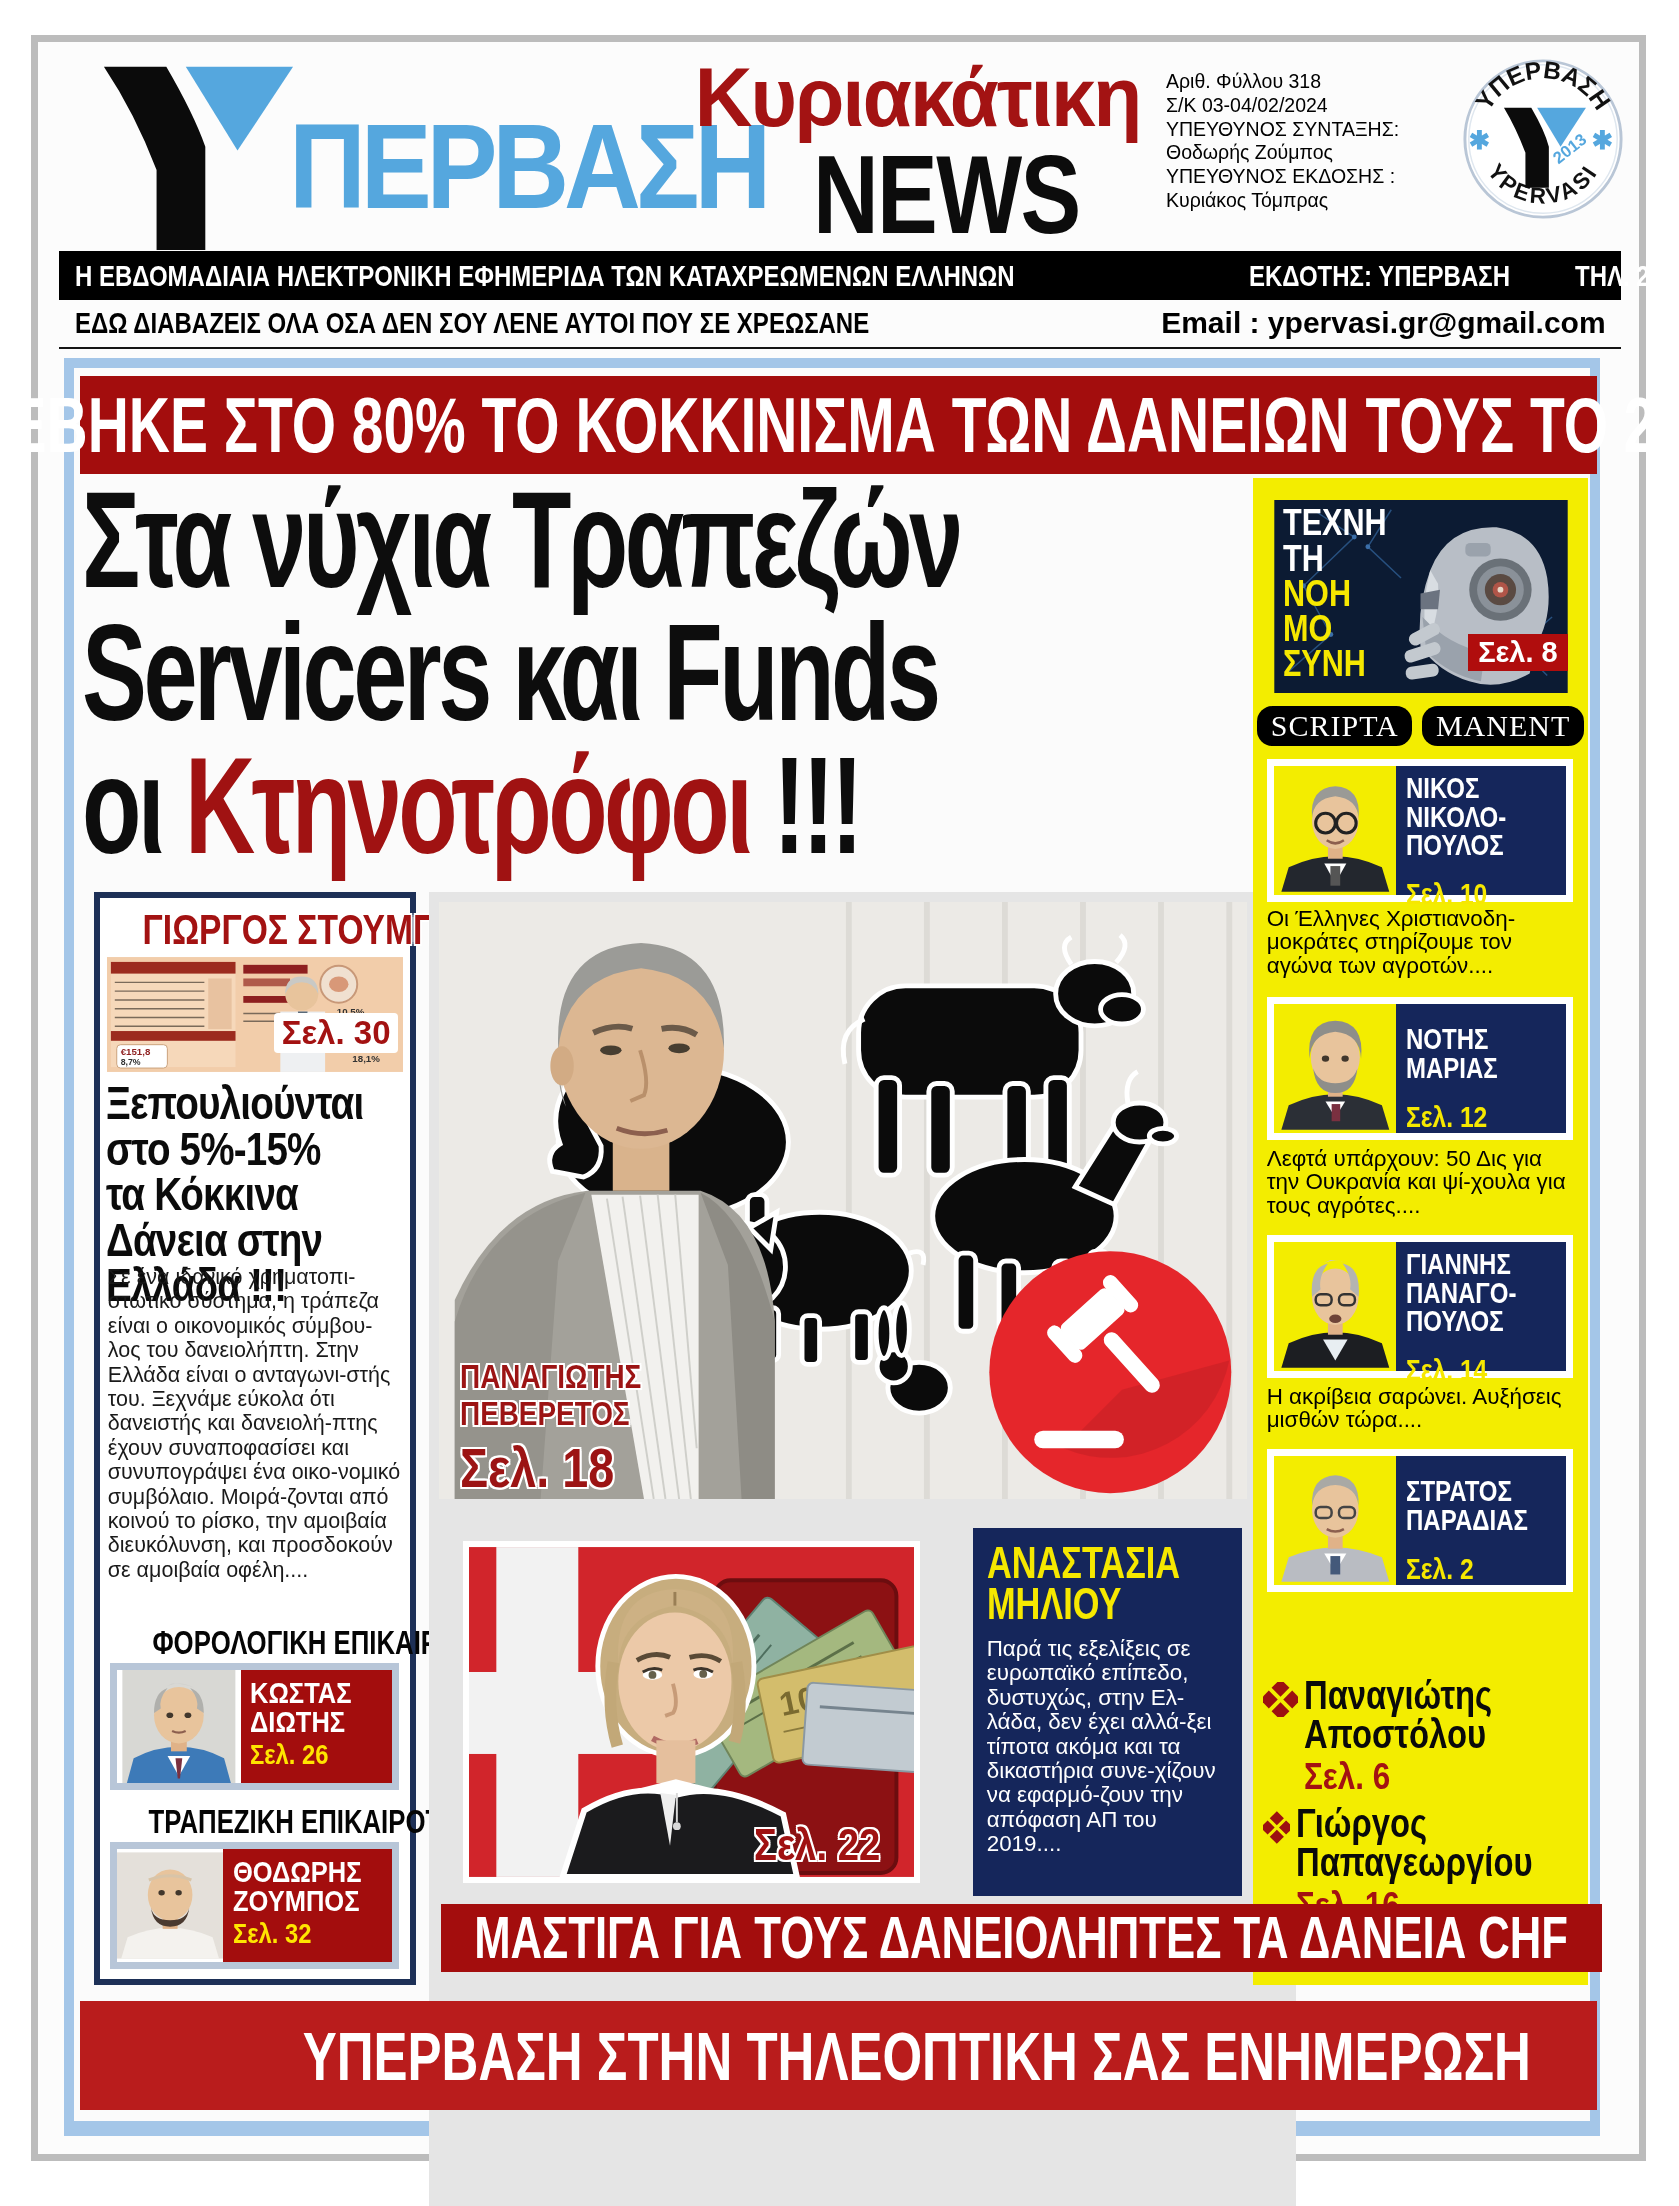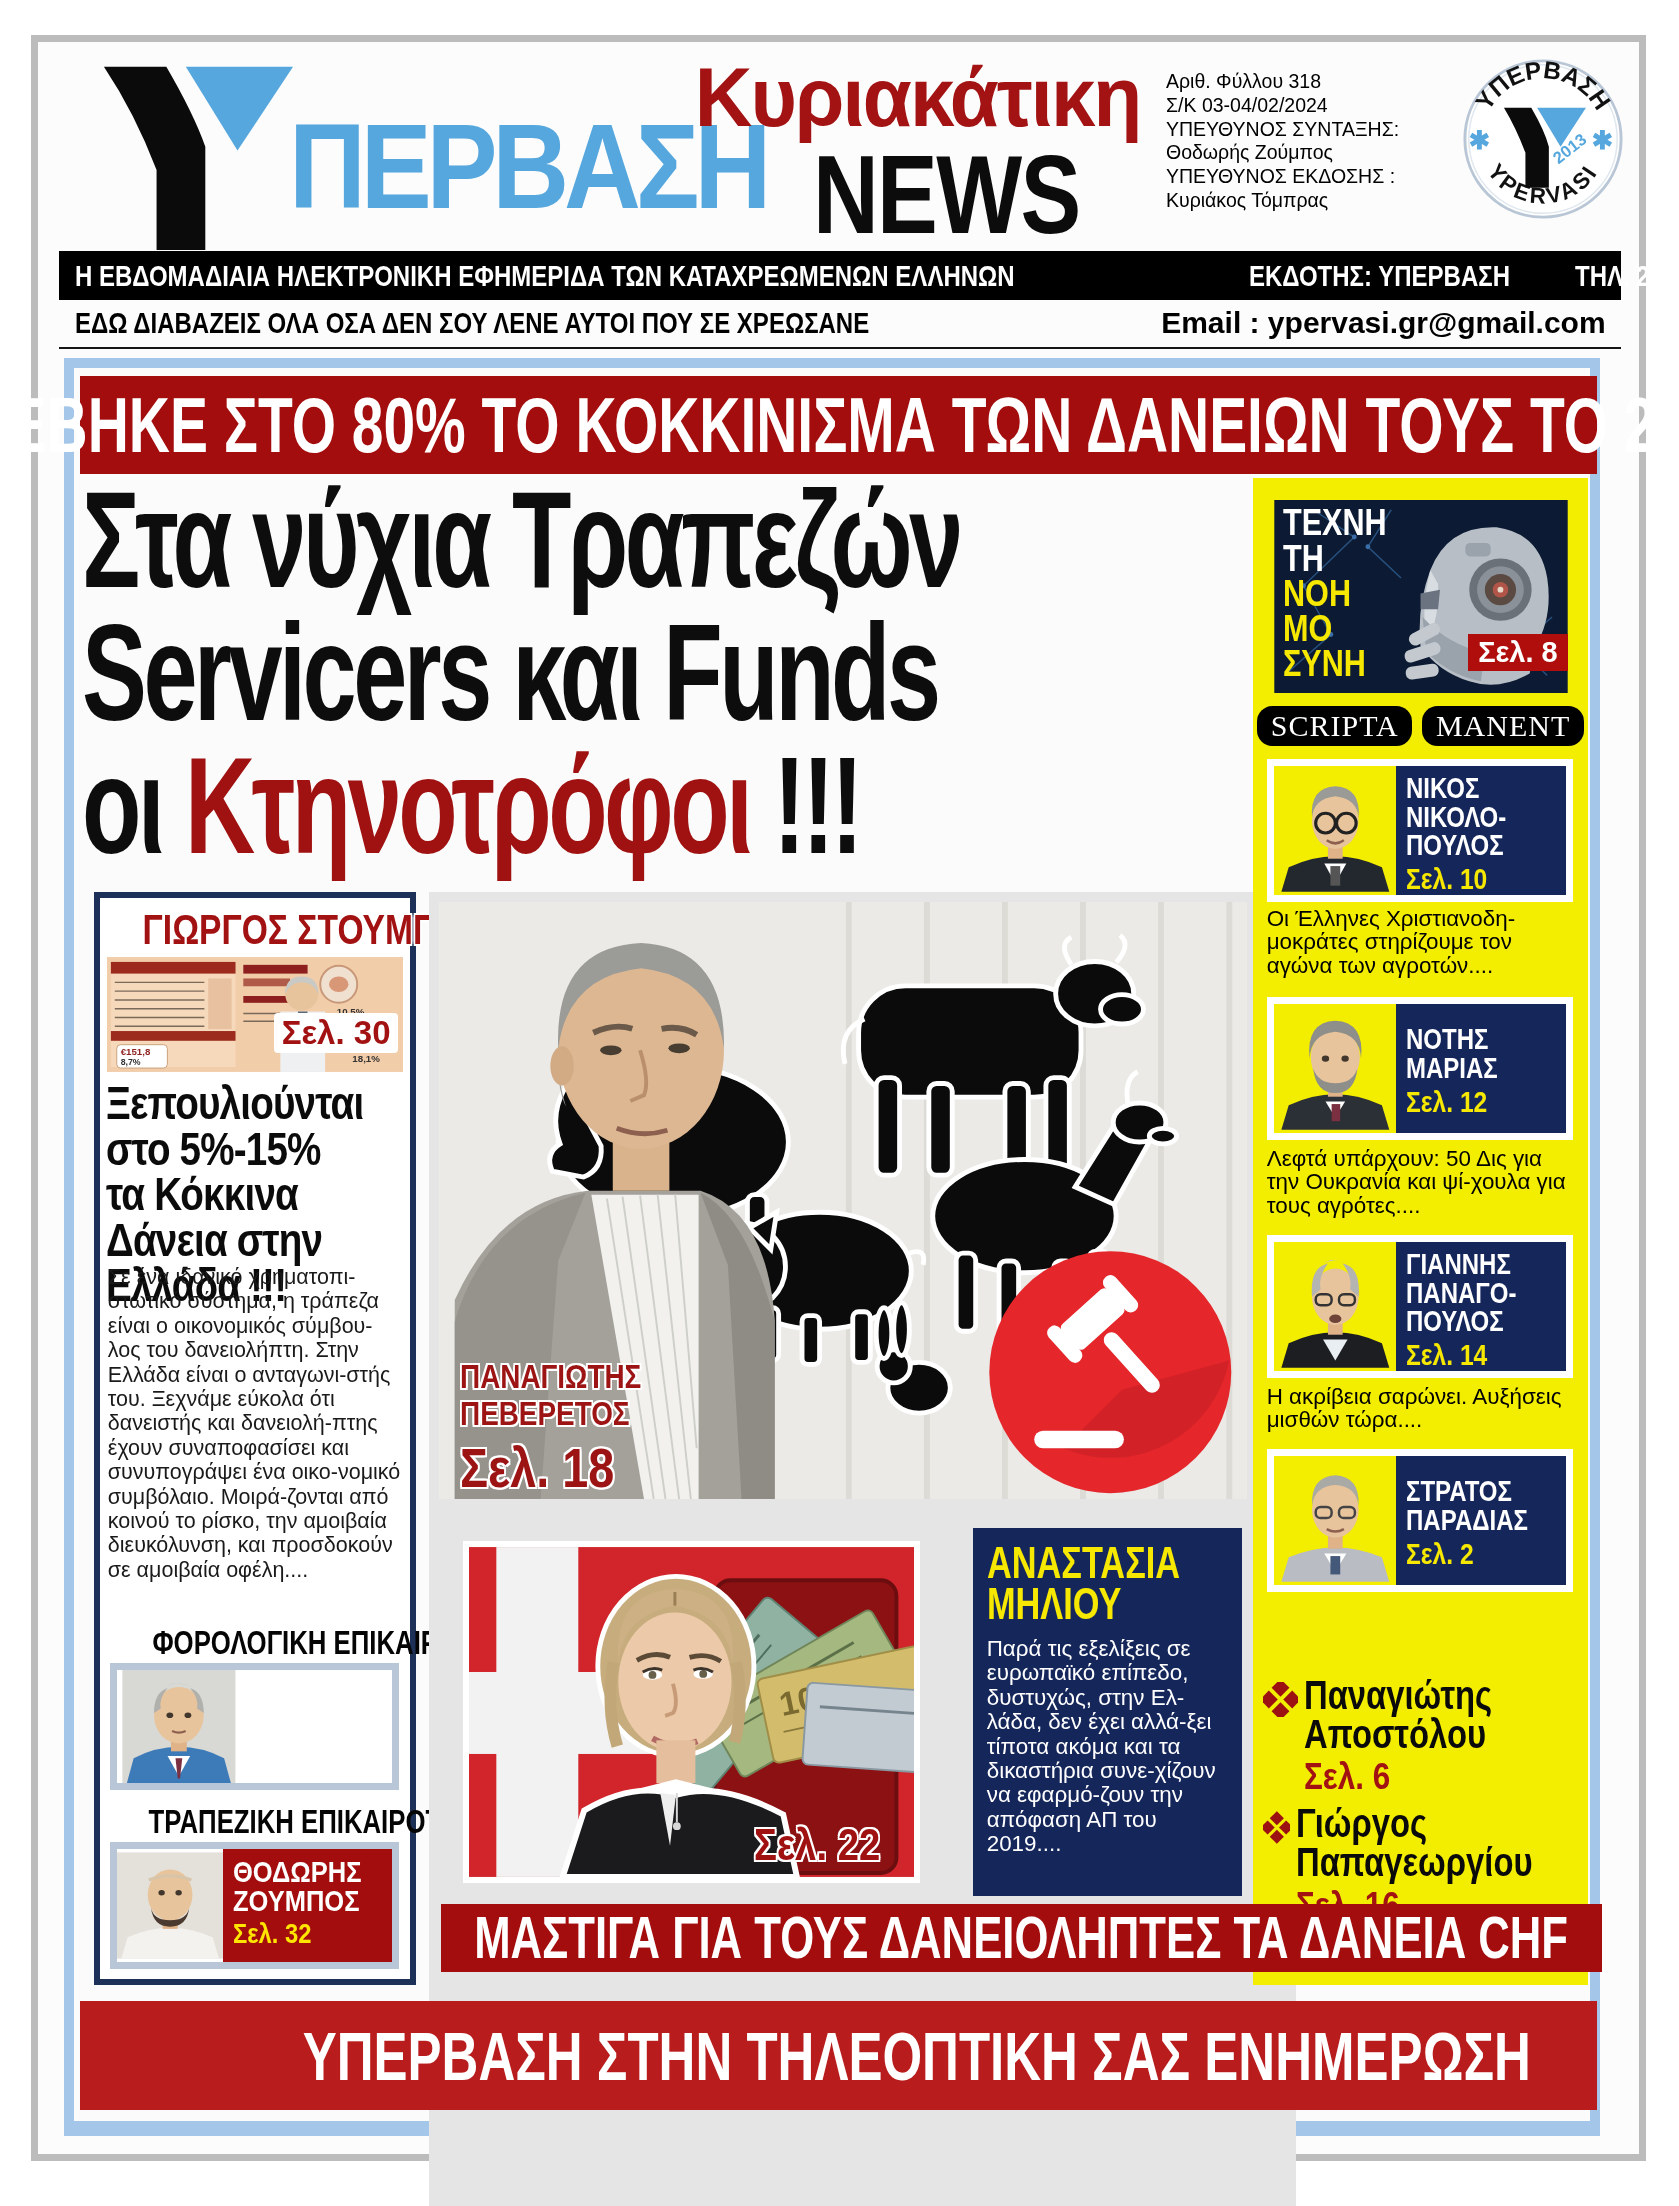--- a/index.html
+++ b/index.html
@@ -58,21 +58,21 @@
   .sb-ai{left:20.5px;top:21.5px;width:294px;height:193px;}
   .ai-white{left:9.8px;top:5.9px;font-size:36px;font-weight:bold;color:#fff;line-height:.98;}
   .ai-yellow{left:9.8px;top:76px;font-size:36px;font-weight:bold;color:#f6e800;line-height:.98;}
   .ai-page{right:0;bottom:21.5px;background:#b00d0d;color:#fff;font-size:29px;font-weight:bold;padding:2px 9.8px;}
   .sb-scripta{left:0;top:228px;width:100%;display:flex;justify-content:center;gap:9.8px;}
   .sb-scripta span{background:#000;color:#fff;font-family:"Liberation Serif",serif;font-size:30px;letter-spacing:1px;padding:2.9px 13.7px;border-radius:15.6px;}
   .sb-box{left:13.7px;width:292px;height:129px;border:7.8px solid #fff;display:flex;background:#15265b;}
   .sb-box .ph{width:42%;height:100%;background:#f3ed00;}
   .sb-box .panel{flex:1;padding:7.8px 5.9px 0 9.8px;}
   .sb-box .nm{font-size:30px;font-weight:bold;color:#fff;line-height:.96;}
-  .sb-box .pg{font-size:29px;font-weight:bold;color:#f6e800;margin-top:3px;}
+  .sb-box .pg{font-size:29px;font-weight:bold;color:#f6e800;margin-top:18px;}
   .sb-blurb{left:13.7px;width:312px;font-size:22.4px;line-height:23.4px;color:#000;}
   .sb-bullets{left:9.8px;top:1198px;width:322px;}
   .bullet-item{display:flex;margin-bottom:5.9px;}
   .bullet-item .txt{margin-left:5.9px;}
   .bullet-item .nm{font-size:40px;font-weight:bold;color:#0a0a0a;line-height:.98;}
   .bullet-item .pg{font-size:37px;font-weight:bold;color:#a31212;margin-top:2px;}
   
   .tv-banner{left:80px;top:2001px;width:1517px;height:109px;background:#b91c1c;display:flex;align-items:center;}
   .tv-banner .txt{flex:1;text-align:center;color:#fff;font-weight:bold;font-size:68px;}
 </style>
@@ -187,20 +187,27 @@
         <polygon points="47,78 53,78 51,96 49,96" fill="#7a3040"></polygon>
         <rect x="43" y="58" width="14" height="14" fill="#e0b288"></rect>
         <ellipse cx="50" cy="40" rx="22" ry="25" fill="#e8c49c"></ellipse>
         <path d="M28,38 Q28,20 40,16 Q32,26 34,34 Z" fill="#b0b0ac"></path>
         <path d="M72,38 Q72,20 60,16 Q68,26 66,34 Z" fill="#b0b0ac"></path>
         <path d="M36,16 Q50,8 64,16 Q56,12 44,12 Z" fill="#cfcfcb"></path>
         <ellipse cx="42" cy="40" rx="3" ry="2.5" fill="#41372c"></ellipse>
         <ellipse cx="58" cy="40" rx="3" ry="2.5" fill="#41372c"></ellipse>
         <path d="M44,54 Q50,57 56,54" stroke="#8c5f4e" stroke-width="2" fill="none"></path>
       </svg>
+      <div class="panel">
+        <div class="nm">
+            <span class="blk cx pre" style="transform:scaleX(.85);">ΚΩΣΤΑΣ
+ΔΙΩΤΗΣ</span>
+          </div>
+        <div class="pg"><span class="cx" style="transform:scaleX(.85);">Σελ. 26</span></div>
+      </div>
     </div>
 
     <div class="abs lc-sec" style="top:905px;"><span class="cxc" style="transform:scaleX(.78);">ΤΡΑΠΕΖΙΚΗ ΕΠΙΚΑΙΡΟΤΗΤΑ</span></div>
     <div class="abs photo-box" style="top:944px;">
       <svg class="ph" viewBox="0 0 100 100">
         <rect width="100" height="100" fill="#e4e0da"></rect>
         <path d="M4,100 L10,80 Q50,62 90,80 L96,100 Z" fill="#f4f2ee"></path>
         <rect x="43" y="58" width="14" height="14" fill="#e0b288"></rect>
         <ellipse cx="50" cy="40" rx="21" ry="24" fill="#e8c49c"></ellipse>
         <path d="M32,52 Q34,70 50,70 Q66,70 68,52 Q66,64 50,64 Q34,64 32,52 Z" fill="#4a3a30"></path>

